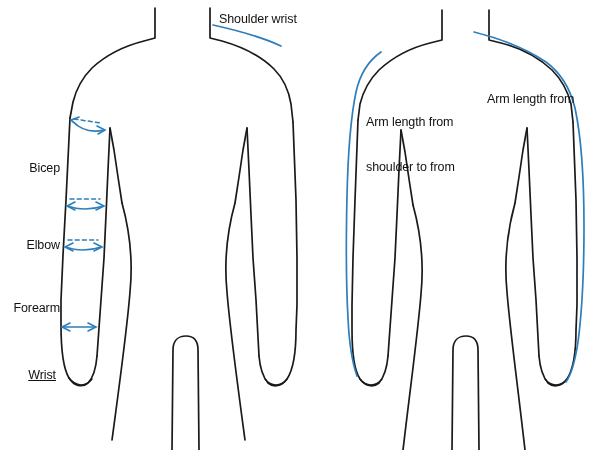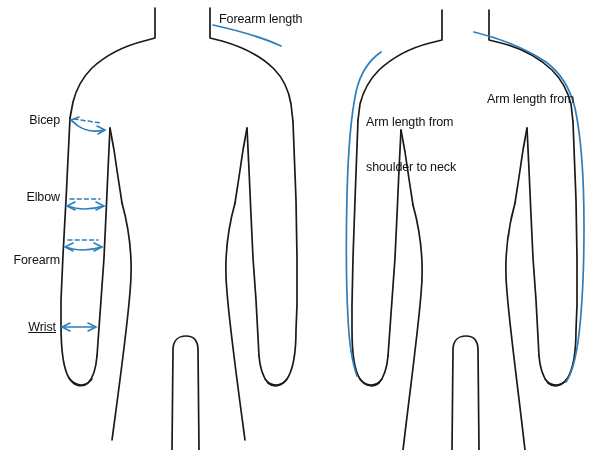--- a/index.html
+++ b/index.html
@@ -62,20 +62,21 @@
     position: absolute;
     color: #111111;
     font-family: "Liberation Sans", sans-serif;
     font-size: 12.5px;
     line-height: 15px;
     white-space: pre;
     letter-spacing: -0.1px;
   }
   .label-right {
     text-align: right;
+    margin-top: 48px;
   }
 </style>
 </head>
 <body>
 
 <div id="diagram-root">
 
   <svg class="figure-layer" viewBox="0 0 600 450">
 
     <g>
@@ -164,24 +165,24 @@
   </svg>
 
   <div class="label-text label-right" style="left:10px; top:113px; width:50px;">Bicep</div>
 
   <div class="label-text label-right" style="left:4px; top:190px; width:56px;">Elbow</div>
 
   <div class="label-text label-right" style="left:0px; top:253px; width:60px;">Forearm</div>
 
   <div class="label-text label-right" style="left:6px; top:320px; width:50px;text-decoration:underline;">Wrist</div>
 
-  <div class="label-text" style="left:219px; top:12px;">Forearm length</div>
+  <div class="label-text" style="left:219px; top:12px;">Shoulder wrist</div>
 
   <div class="label-text" style="left:366px; top:85px;">
     <div>Arm length from</div>
-    <div>shoulder to neck</div>
+    <div>shoulder to from</div>
   </div>
 
   <div class="label-text" style="left:487px; top:62px;">
     <div>Arm length from</div>
   </div>
 
 </div>
 
 </body></html>

